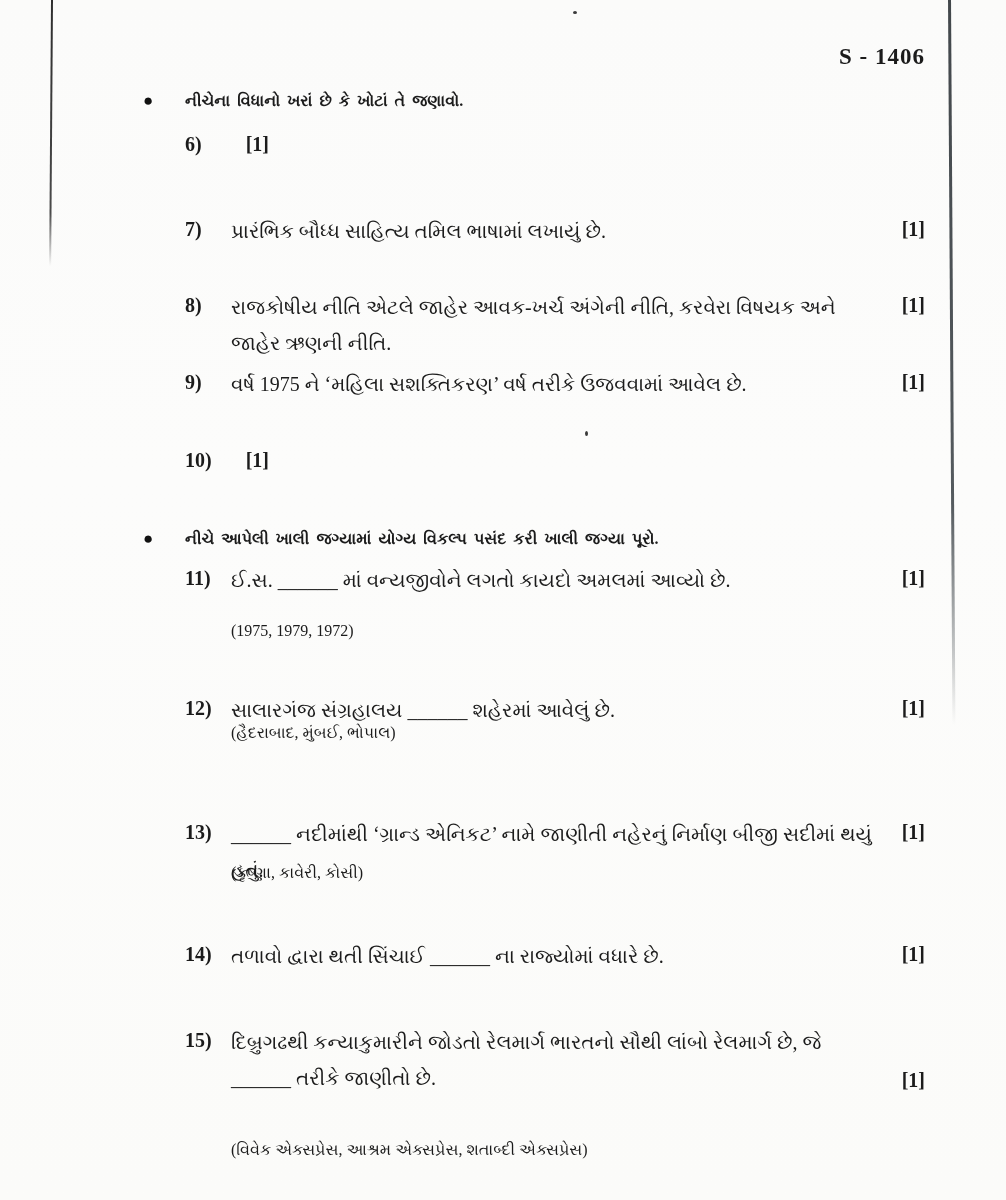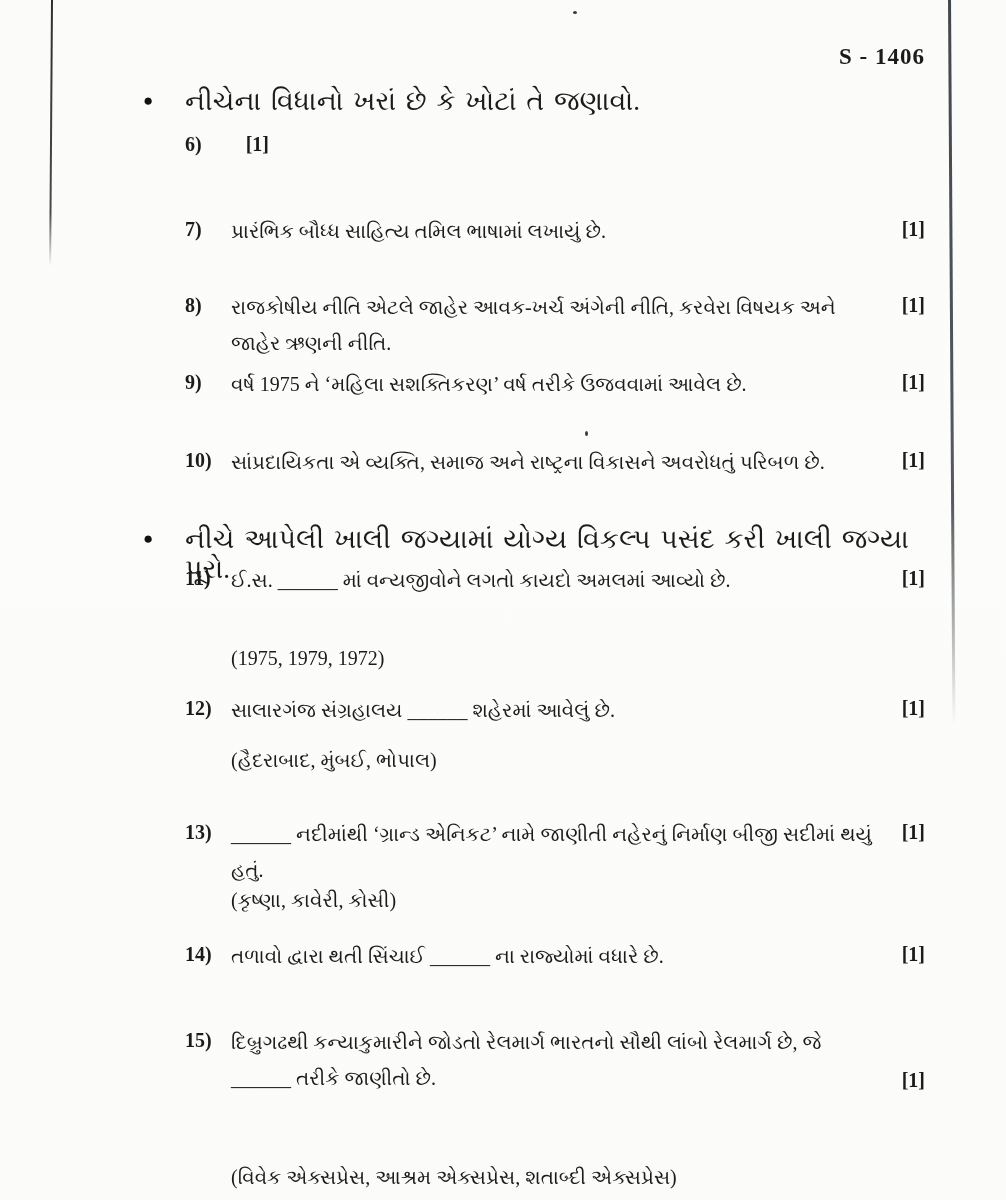--- a/index.html
+++ b/index.html
@@ -38,21 +38,21 @@
   }
 
   .heading-row {
     position: absolute; left: 143px; right: 81px;
     display: flex; align-items: flex-start;
   }
   .bullet {
     width: 42px; font-size: 17px; line-height: 30px; color: #111;
   }
   .heading-text {
-    flex: 1; font-size: 27px; font-weight: normal; line-height: 30px;
+    flex: 1; font-size: 16px; font-weight: bold; line-height: 30px;
     word-spacing: 3px;
   }
 
   .q-row {
     position: absolute; left: 185px; right: 81px;
     display: flex; align-items: flex-start;
   }
   .q-num {
     width: 46px; font-size: 20px; font-weight: bold; line-height: 32px;
   }
@@ -60,21 +60,21 @@
     flex: 1; font-size: 20px; line-height: 36px; padding-right: 6px;
   }
   .q-mark {
     width: 38px; text-align: right;
     font-size: 20px; font-weight: bold; line-height: 32px;
   }
   .mark-bottom { align-self: flex-end; }
 
   .opt-row {
     position: absolute; left: 231px; right: 81px;
-    font-size: 20px; line-height: 30px; margin-top: 27px;
+    font-size: 16px; line-height: 30px;
   }
 </style>
 </head>
 <body>
 
 <div class="page">
 
   <div class="scan-line-left"></div>
   <div class="scan-line-right"></div>
   <div class="speck speck-1"></div>
@@ -105,21 +105,20 @@
   </div>
 
   <div class="q-row" style="top:366px">
     <span class="q-num">9)</span>
     <span class="q-text">વર્ષ 1975 ને ‘મહિલા સશક્તિકરણ’ વર્ષ તરીકે ઉજવવામાં આવેલ છે.</span>
     <span class="q-mark">[1]</span>
   </div>
 
   <div class="q-row" style="top:444px">
     <span class="q-num">10)</span>
-    <span class="q-text">સાંપ્રદાયિકતા એ વ્યક્તિ, સમાજ અને રાષ્ટ્રના વિકાસને અવરોધતું પરિબળ છે.</span>
     <span class="q-mark">[1]</span>
   </div>
 
   <div class="heading-row" style="top:524px">
     <span class="bullet">●</span>
     <span class="heading-text">નીચે આપેલી ખાલી જગ્યામાં યોગ્ય વિકલ્પ પસંદ કરી ખાલી જગ્યા પૂરો.</span>
   </div>
 
   <div class="q-row" style="top:562px">
     <span class="q-num">11)</span>

